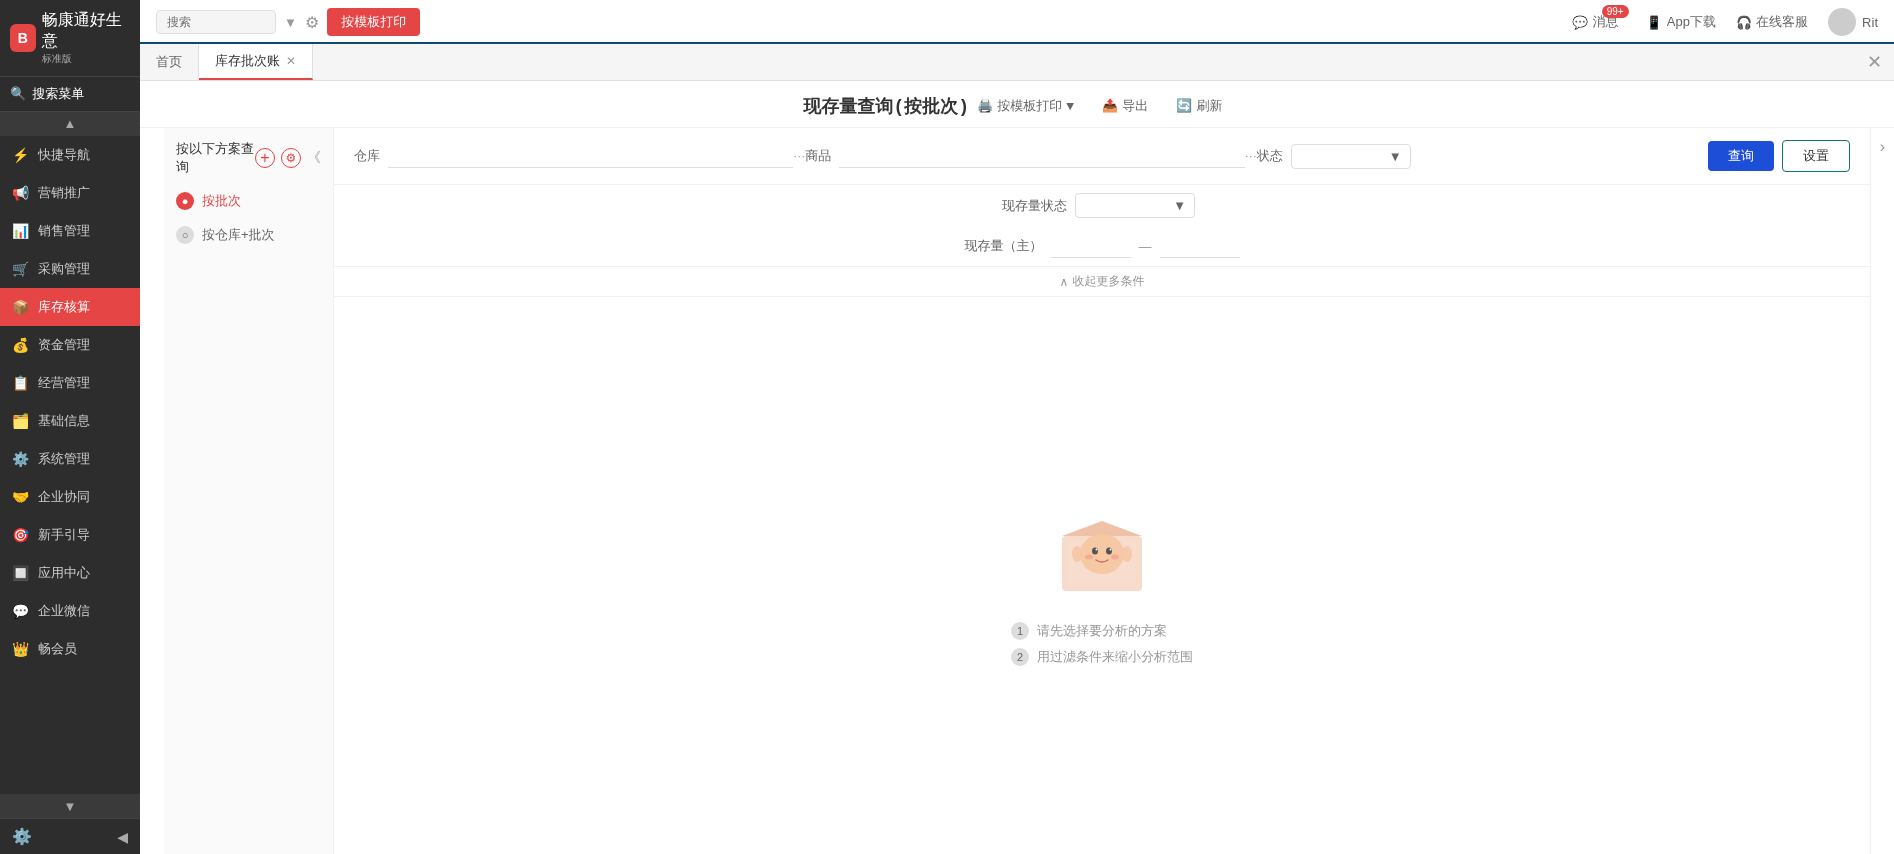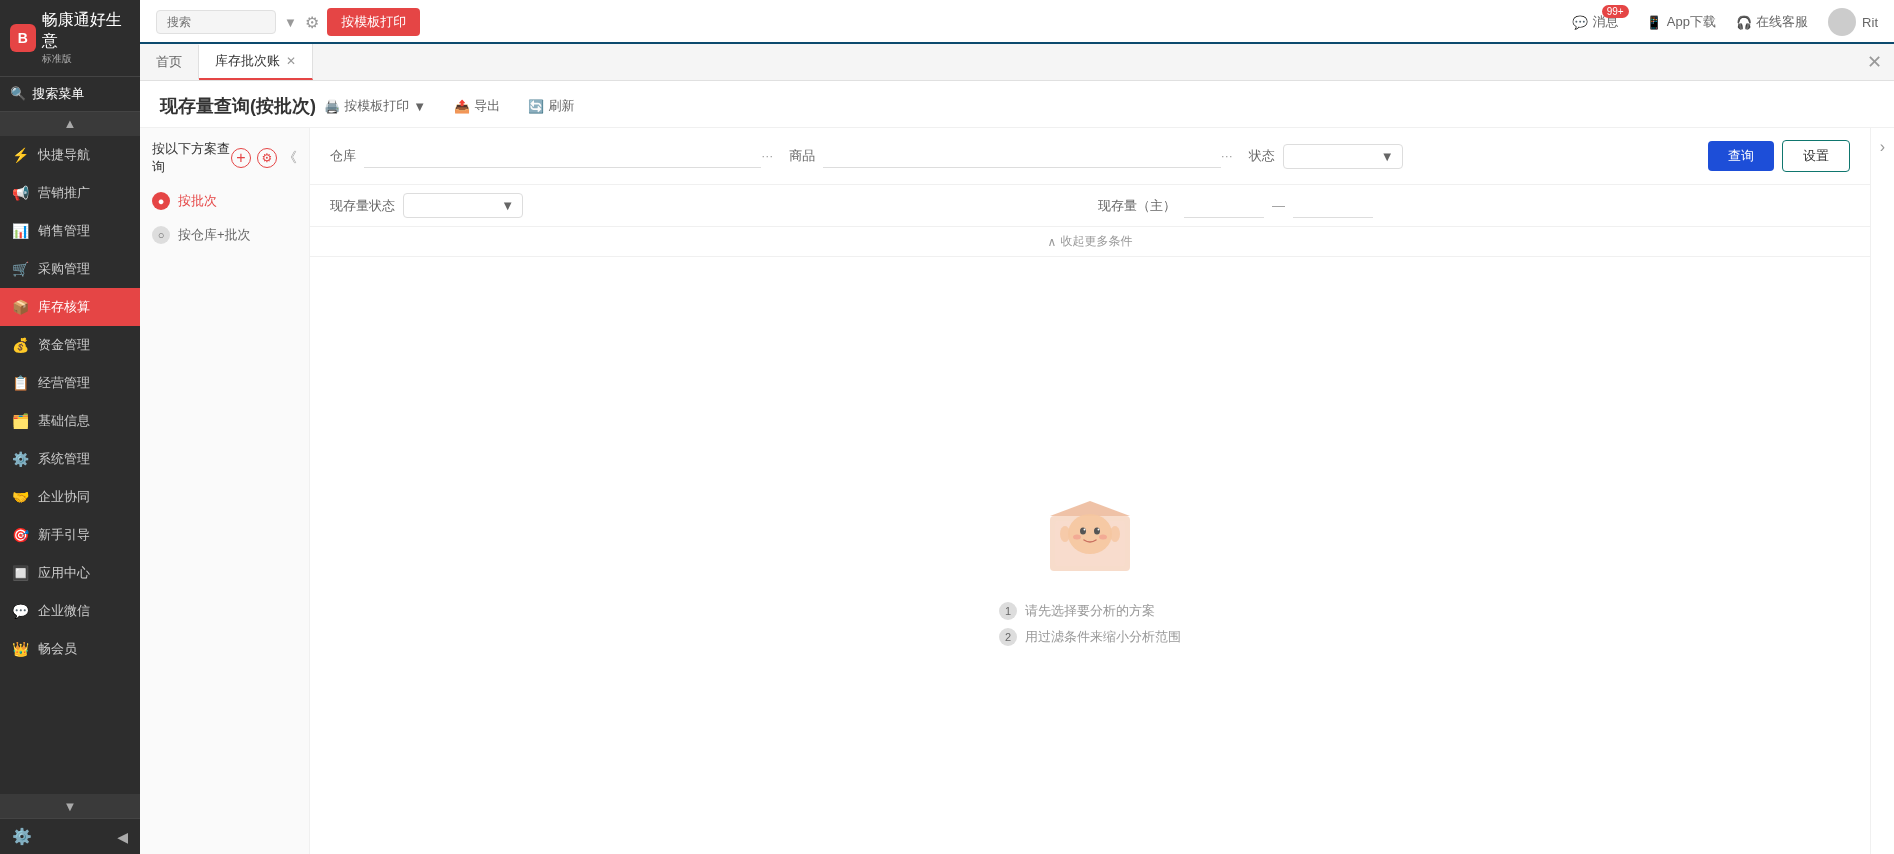--- a/index.html
+++ b/index.html
@@ -197,21 +197,22 @@
       overflow: hidden;
       background: #fff;
     }
 
     
     .page-header {
       padding: 12px 20px 8px 20px;
       border-bottom: 1px solid #f0f0f0;
       display: flex;
       align-items: center;
-      justify-content: flex-start;
+      justify-content: center;
+      font-family: Liberation Mono, monospace;
     }
     .page-title {
       font-size: 18px;
       font-weight: 600;
       color: #333;
     }
     .page-actions {
       display: flex;
       align-items: center;
       gap: 12px;
@@ -225,20 +226,21 @@
       cursor: pointer;
       padding: 4px 8px;
       border-radius: 4px;
     }
 
     
     .main-layout {
       display: flex;
       flex: 1;
       overflow: hidden;
+      margin-left: 24px;
     }
 
     
     .filter-sidebar {
       width: 170px;
       min-width: 170px;
       border-right: 1px solid #f0f0f0;
       background: #fafafa;
       padding: 12px 0;
     }
@@ -298,21 +300,20 @@
     .query-area {
       flex: 1;
       display: flex;
       flex-direction: column;
       overflow: hidden;
     }
     .filter-row {
       display: flex;
       align-items: center;
       padding: 12px 20px;
-      gap: 16px;
       border-bottom: 1px solid #f0f0f0;
       flex-wrap: wrap;
     }
     .filter-field {
       display: flex;
       align-items: center;
       flex: 1;
       min-width: 200px;
     }
     .filter-field-label {
@@ -348,20 +349,21 @@
       background: #fff;
       min-width: 120px;
     }
 
     .second-filter-row {
       display: flex;
       align-items: center;
       padding: 8px 20px;
       gap: 16px;
       border-bottom: 1px solid #f0f0f0;
+      flex-direction: column;
     }
 
     .collapse-more {
       display: flex;
       align-items: center;
       justify-content: center;
       padding: 6px;
       gap: 4px;
       color: #999;
       font-size: 12px;

